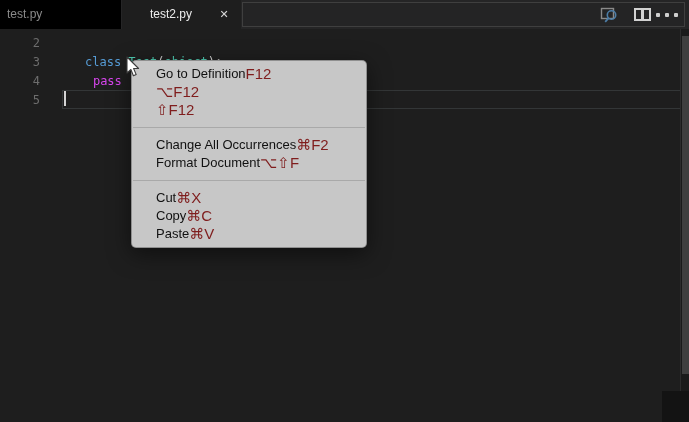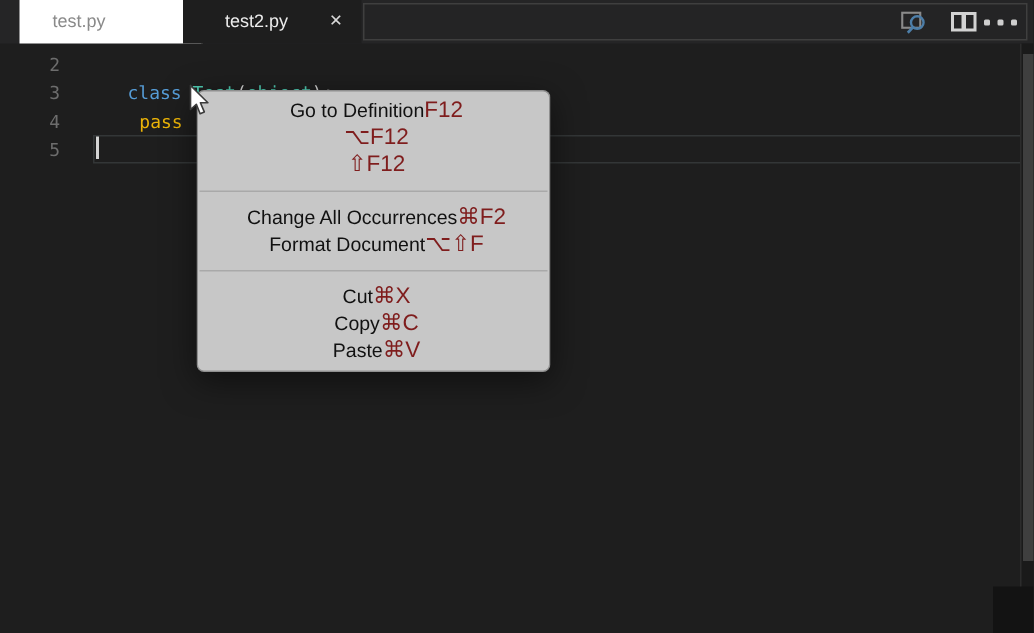--- a/index.html
+++ b/index.html
@@ -5,21 +5,21 @@
   html,body{margin:0;padding:0;}
   body{
     width:689px;height:422px;position:relative;overflow:hidden;
     background:#1e1e1e;
     font-family:"Liberation Sans","DejaVu Sans",sans-serif;
     -webkit-font-smoothing:antialiased;
   }
   
   .tabbar{position:absolute;left:0;top:0;width:689px;height:29px;background:#252526;}
   .tab{position:absolute;top:0;height:29px;line-height:29px;font-size:12px;box-sizing:border-box;cursor:default;}
-  .tab-inactive{left:13px;width:122px;background:#ffffff;color:#8a8a8a;padding-left:22px;border-right:1px solid #252526;}
+  .tab-inactive{left:0;width:122px;background:#000000;color:#8a8a8a;padding-left:7px;border-right:1px solid #252526;}
   .tab-active{left:122px;width:119px;background:#1e1e1e;color:#ececec;padding-left:28px;}
   .tab-close{position:absolute;right:9px;top:0;width:16px;height:29px;line-height:29px;text-align:center;
     color:#d9d9d9;font-size:11px;font-weight:bold;cursor:pointer;}
   .group-rect{position:absolute;left:242px;top:2px;width:443px;height:25px;box-sizing:border-box;
     border:1px solid #3f3f3f;background:#242425;}
   
   .icon-preview{position:absolute;left:599px;top:5px;width:20px;height:19px;}
   .icon-split{position:absolute;left:634px;top:8px;width:17px;height:13px;background:#d2d2d2;}
   .icon-split .pane{position:absolute;top:2px;width:5px;height:9px;background:#242425;}
   .icon-split .p1{left:2px;}
@@ -37,22 +37,22 @@
     border:1px solid #333637;background:transparent;}
   .caret{position:absolute;left:64px;top:63px;width:2px;height:15px;background:#d4d4d4;}
   
   .scroll-strip{position:absolute;left:680px;top:29px;width:9px;height:393px;background:#1a1a1a;border-left:1px solid #2c2c2c;box-sizing:border-box;}
   .scroll-slider{position:absolute;left:1px;top:7px;width:8px;height:338px;background:#3f3f3f;}
   .corner-patch{position:absolute;left:662px;top:391px;width:27px;height:31px;background:#131313;z-index:3;}
   
   .context-menu{position:absolute;left:131px;top:60px;width:236px;box-sizing:border-box;
     background:#c7c7c7;border:1px solid rgba(0,0,0,0.28);border-radius:5px;
     box-shadow:0 6px 22px rgba(0,0,0,0.5);padding:4px 0;z-index:10;}
-  .menu-item{height:18px;line-height:18px;display:flex;justify-content:center;
-    padding:0 8px 0 12px;font-size:13px;color:#111;cursor:default;}
+  .menu-item{height:18px;line-height:18px;display:flex;justify-content:flex-start;
+    padding:0 8px 0 24px;font-size:13px;color:#111;cursor:default;}
   .menu-item .shortcut{font-size:15px;color:#7f1d1d;}
   .menu-sep{height:1px;background:#a9a9a9;margin:8px 1px;}
   
   .mouse-cursor{position:absolute;left:125px;top:56px;z-index:20;pointer-events:none;}
 </style>
 </head>
 <body>
 
 <div class="tabbar">
   <div class="tab tab-inactive">
@@ -82,21 +82,21 @@
     </div>
 </div>
 
 <div class="editor">
   <div>
       <div class="gutter-num" style="top: 5px;">2</div>
       <div class="code-row" style="top: 5px;"></div>
       <div class="gutter-num" style="top: 24px;">3</div>
       <div class="code-row" style="top: 24px;"><span style="color: rgb(86, 156, 214); margin-left: 21px;">class </span><span style="color: rgb(78, 201, 176);">Test</span><span style="color: rgb(212, 212, 212);">(</span><span style="color: rgb(78, 201, 176);">object</span><span style="color: rgb(212, 212, 212);">):</span></div>
       <div class="gutter-num" style="top: 43px;">4</div>
-      <div class="code-row" style="top: 43px;"><span style="color: rgb(212, 212, 212);">    </span><span style="color: #eab308;">pass</span></div>
+      <div class="code-row" style="top: 43px;"><span style="color: rgb(212, 212, 212);">    </span><span style="color: #d946ef;">pass</span></div>
       <div class="gutter-num" style="top: 62px;">5</div>
       <div class="code-row" style="top: 62px;"></div>
       <div class="current-line" style="top: 61px;"></div>
       <div class="caret" style="top: 62px;"></div>
     </div>
 </div>
 
 <div class="scroll-strip">
   <div class="scroll-slider"></div>
 </div>

